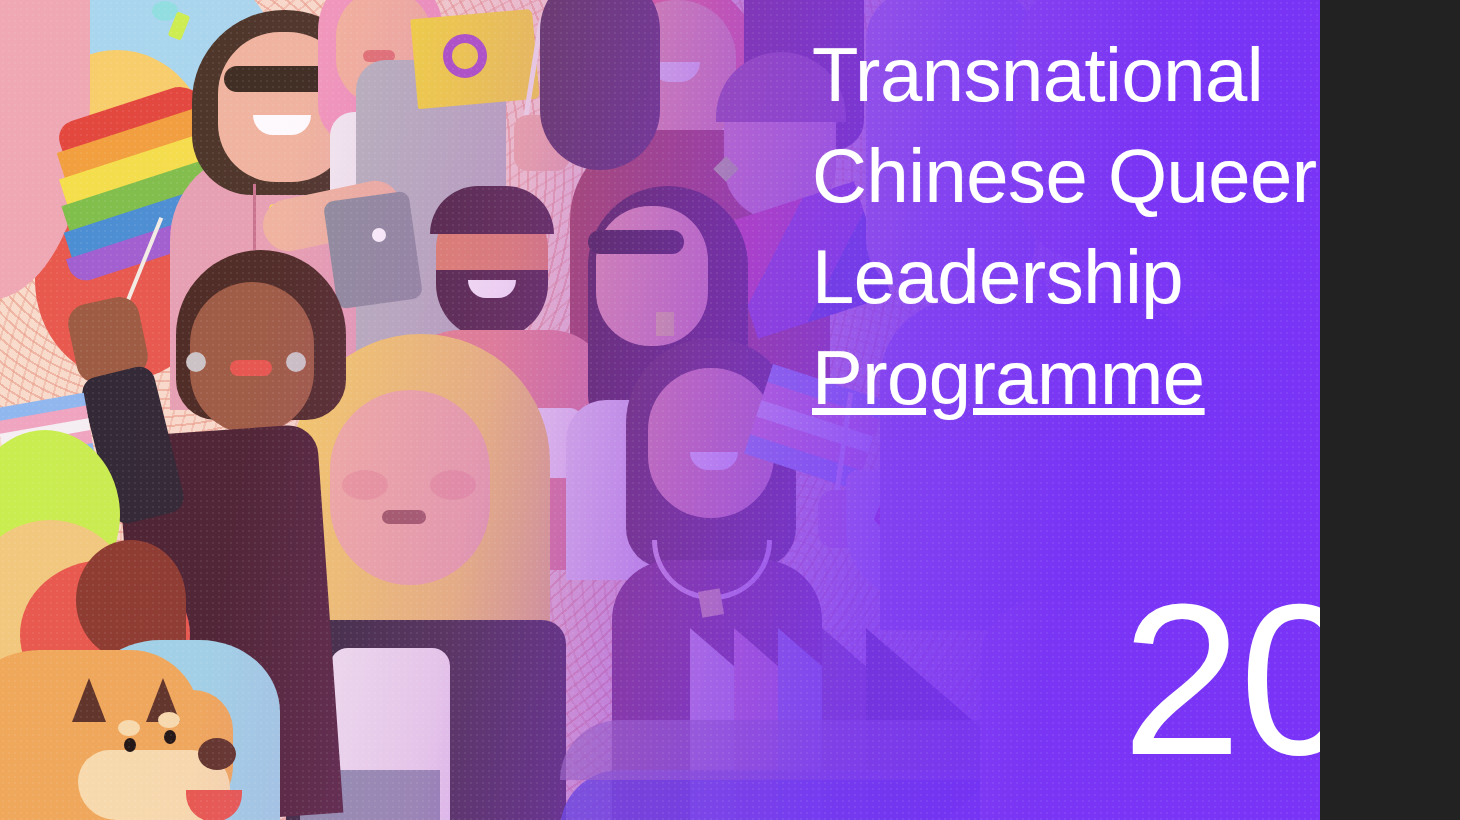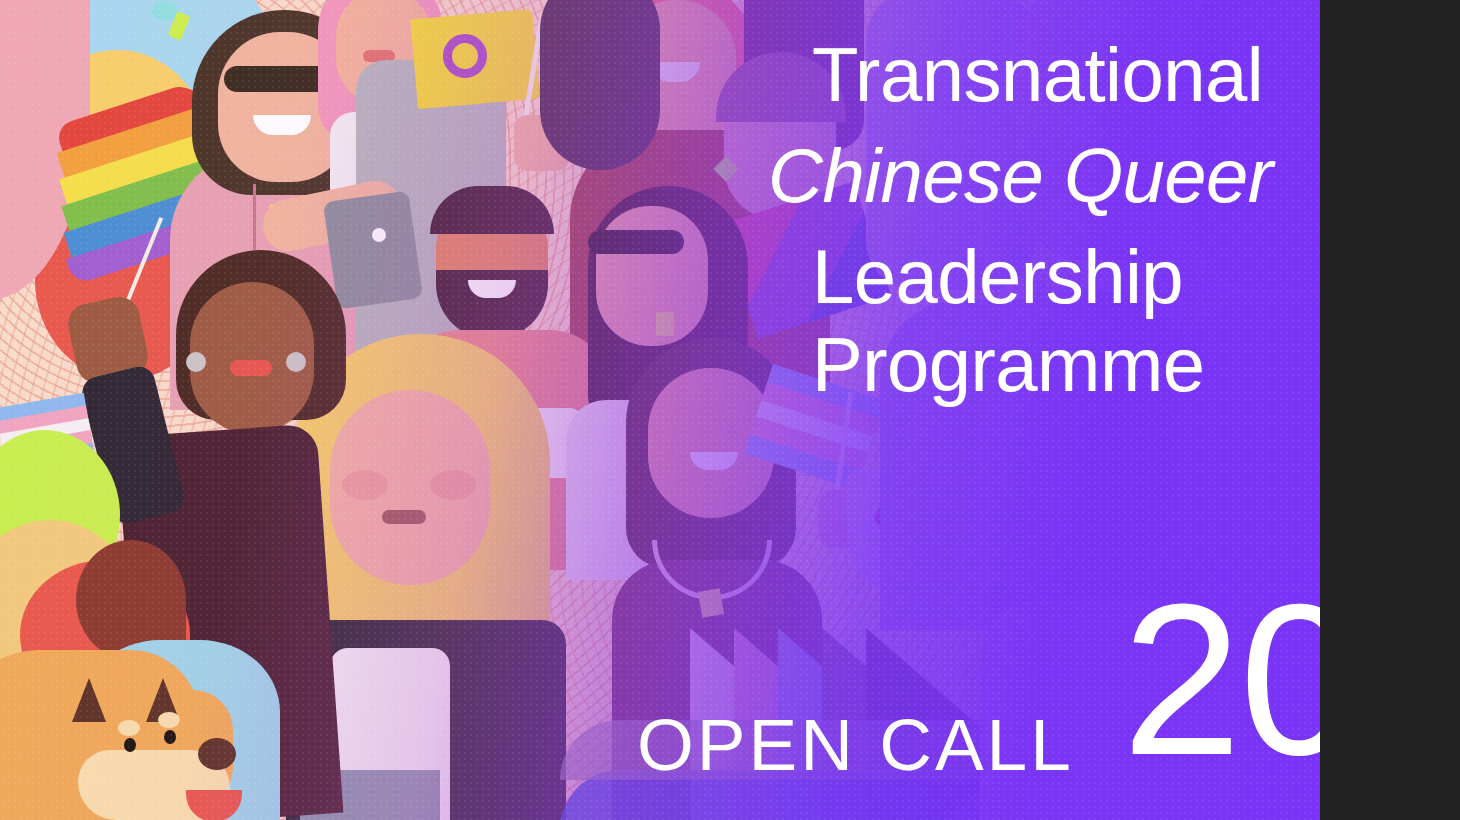--- a/index.html
+++ b/index.html
@@ -51,23 +51,23 @@
     position:absolute;
     color:#ffffff;
     font-weight:400;
     letter-spacing:-0.5px;
     line-height:0.98;
     font-size:76px;
     white-space:nowrap;
     text-shadow:0 0 1px rgba(255,255,255,.35);
   }
   #t1{left:812px;top:38px;}
-  #t2{left:768px;top:139px;font-style:italic;}
+  #t2{left:812px;top:139px;}
   #t3{left:812px;top:240px;text-align:center;}
-  #t4{left:812px;top:328px;}
+  #t4{left:812px;top:341px;text-decoration:underline;}
   #dot{
     position:absolute;left:1405px;top:369px;
     width:21px;height:21px;background:#fff;
   }
   #tagline{
     position:absolute;left:744px;top:535px;
     color:#fff;font-size:41px;font-weight:400;letter-spacing:.4px;
     white-space:nowrap;
   }
   #winter{
@@ -255,17 +255,16 @@
   <div id="washDots"></div>
 
   <div id="text">
     <div class="title" id="t1">Transnational</div>
     <div class="title" id="t2">Chinese Queer</div>
     <div class="title" id="t3">Leadership</div>
     <div class="title" id="t4">Programme</div>
     <div id="dot"></div>
 
 
-    <div id="opencall">OPEN CALL</div>
     <div id="year">2021</div>
   </div>
 
 </div>
 
 </body></html>

